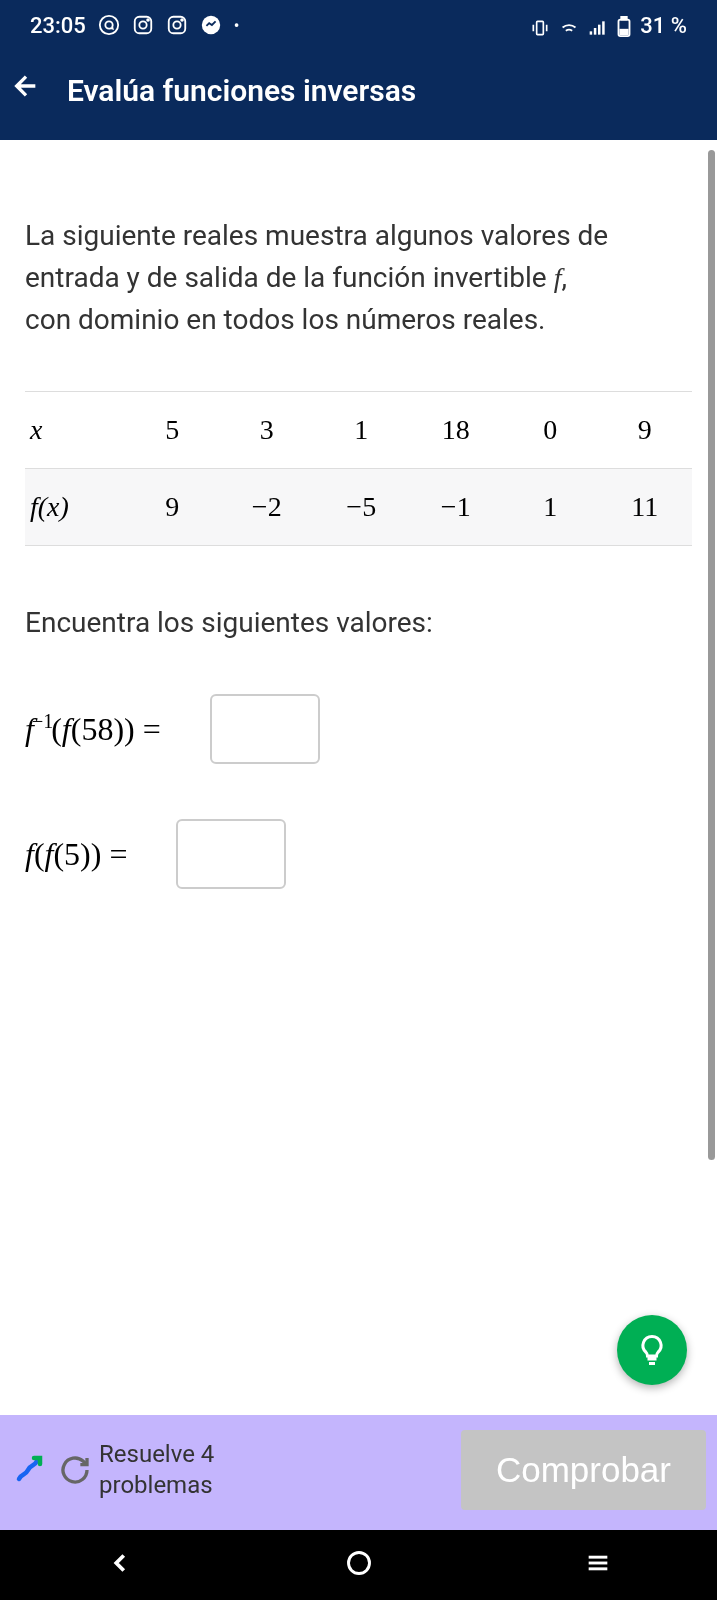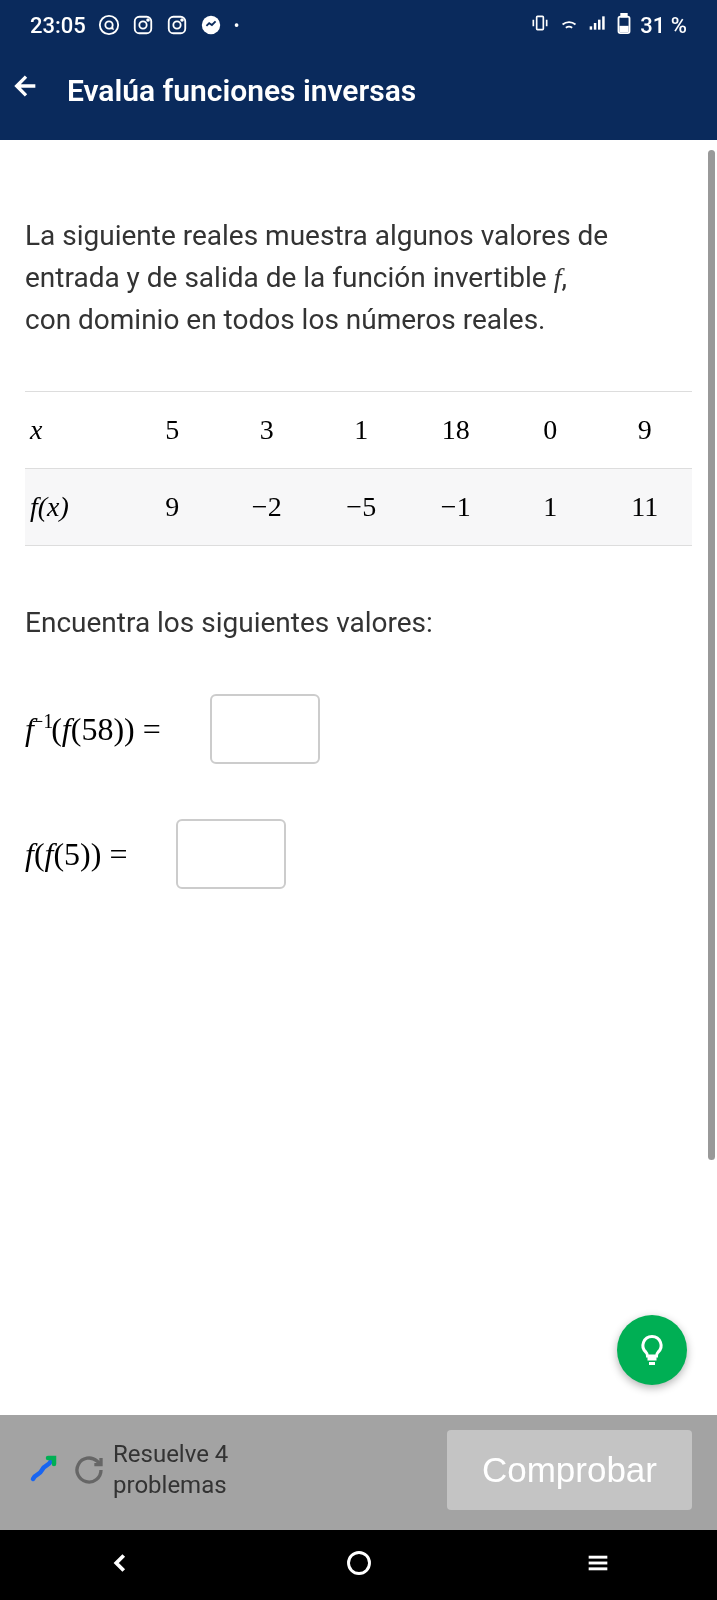--- a/index.html
+++ b/index.html
@@ -17,21 +17,21 @@
       color: #fff;
       height: 50px;
       display: flex;
       align-items: center;
       justify-content: space-between;
       padding: 0 30px;
       font-size: 22px;
       font-weight: 500;
     }
     .status-left { display: flex; align-items: center; gap: 12px; justify-content: center; }
-    .status-right { display: flex; align-items: flex-start; gap: 8px; }
+    .status-right { display: flex; align-items: flex-end; gap: 8px; }
     .status-icon { display: inline-flex; align-items: center; }
     .header {
       background: #0a2a5c;
       color: #fff;
       padding: 20px 10px 30px;
       display: flex;
       align-items: center;
       gap: 25px;
     }
     .back-arrow { font-size: 32px; font-weight: bold; }
@@ -103,23 +103,23 @@
       border-radius: 50%;
       background: #00af54;
       display: flex;
       align-items: center;
       justify-content: center;
       box-shadow: 0 3px 8px rgba(0,0,0,0.3);
     }
     .bottom-bar {
       display: flex;
       align-items: center;
-      padding: 15px 25px 20px;
+      padding: 15px 11px 20px;
       gap: 4px;
-      background: #a3a3a3;
+      background: #c4b5fd;
     }
     .bottom-icon {
       width: 40px;
       height: 40px;
       display: flex;
       align-items: center;
       justify-content: center;
     }
     .bottom-text {
       flex: 1;

